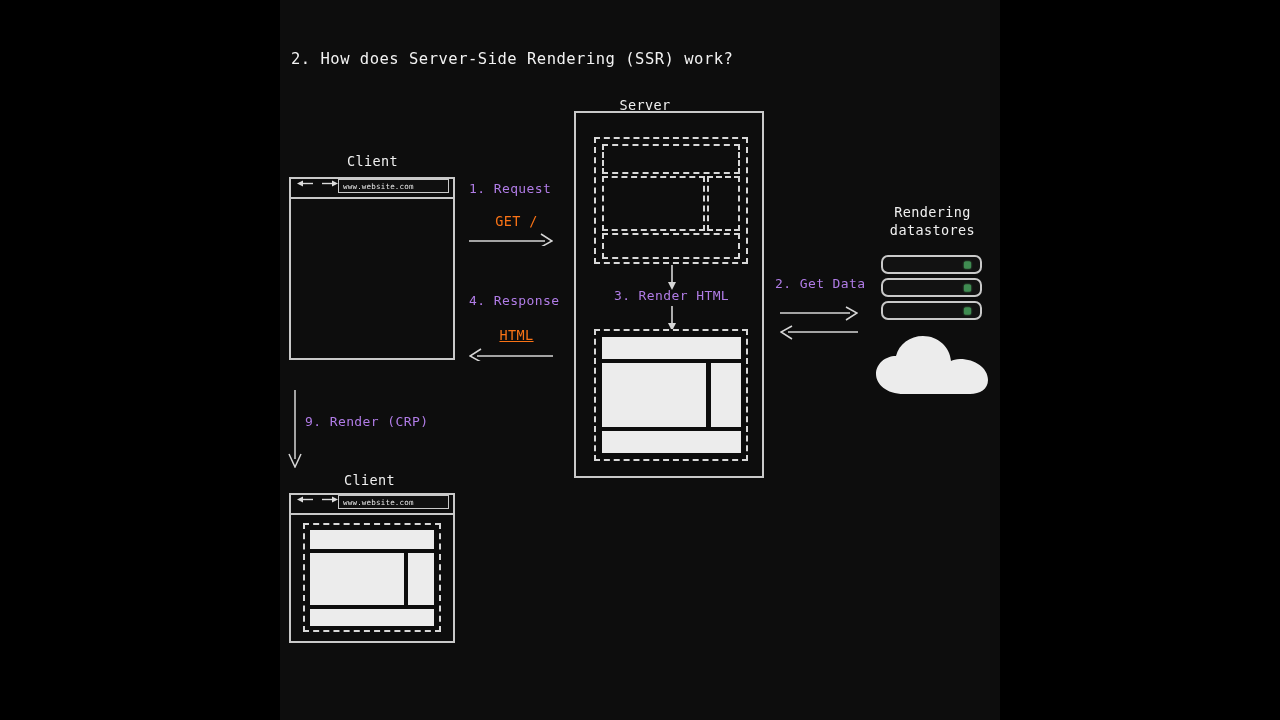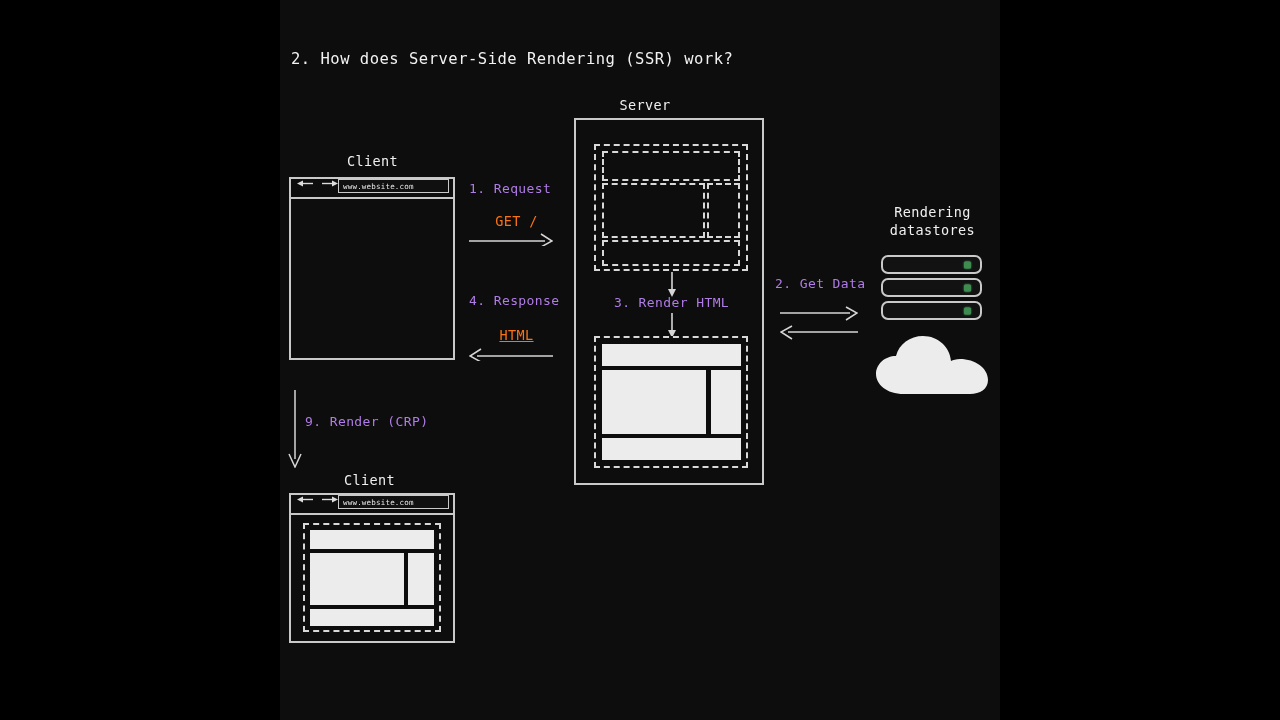--- a/index.html
+++ b/index.html
@@ -150,21 +150,21 @@
 </head>
 <body>
 
 <div id="stage">
   <div id="canvas">
 
     <div class="abs title">2. How does Server-Side Rendering (SSR) work?</div>
 
     <div class="abs caption" style="left:305px; top:97px; width:120px;">Server</div>
 
-    <div class="abs server-box" style="left:294px; top:118px; width:190px; height:367px;padding-left:48px;">
+    <div class="abs server-box" style="left:294px; top:111px; width:190px; height:367px;padding-left:48px;">
 
       <div class="wire-outer" style="left:18px; top:24px; width:154px; height:127px;">
         <div class="wire-block" style="left:6px; top:5px; width:138px; height:30px;"></div>
         <div class="wire-block" style="left:6px; top:37px; width:103px; height:55px;"></div>
         <div class="wire-block" style="left:111px; top:37px; width:33px; height:55px;"></div>
         <div class="wire-block" style="left:6px; top:94px; width:138px; height:26px;"></div>
       </div>
 
       <div class="abs" style="left:87px; top:152px;">
         <svg width="18" height="26" viewBox="0 0 18 26">

